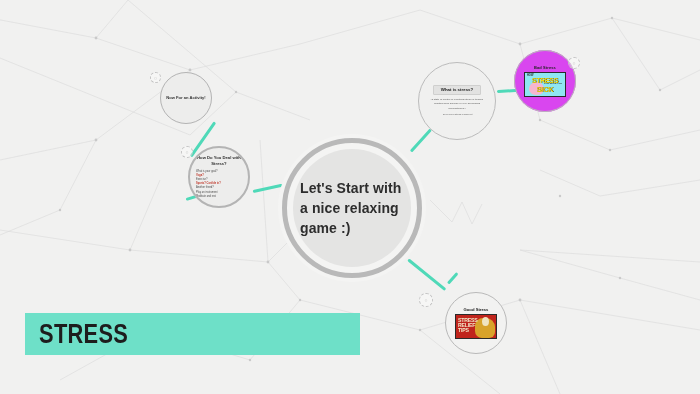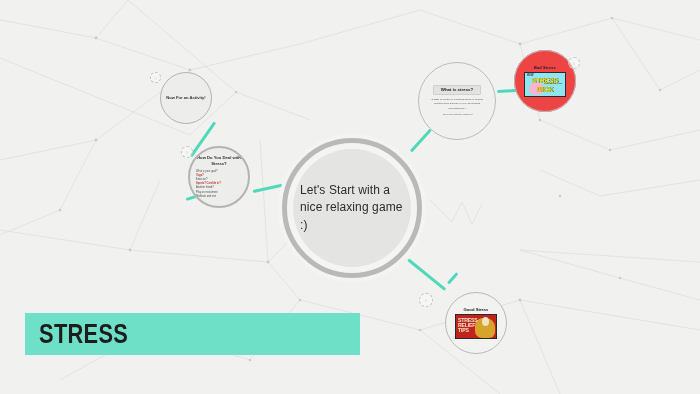--- a/index.html
+++ b/index.html
@@ -43,21 +43,21 @@
     box-sizing:border-box;position:absolute;
   }
   #hub-inner{
     left:293px;top:149px;width:118px;height:118px;
     border-radius:50%;
     background:#e4e4e3;
     position:absolute;
     display:flex;align-items:center;justify-content:center;
   }
   #hub-label{
-    font-size:12px;font-weight:normal;color:#2d2d2d;
+    font-size:14px;font-weight:bold;color:#2d2d2d;
     line-height:1.45;letter-spacing:.1px;
     width:104px;
   }
 
   
   #n-activity{left:160px;top:72px;width:52px;height:52px;}
   #n-activity .lbl{font-size:4.1px;font-weight:bold;color:#333;line-height:1.5;width:40px;}
 
   
   #n-deal{left:188px;top:146px;width:62px;height:62px;}
@@ -251,21 +251,21 @@
 
   <div class="node" id="n-what" style="background:#f0f0ef;">
     <div id="what-body">
       <div id="what-title">What is stress?</div>
       <div id="what-quote">"a state of mental or emotional strain or tension resulting from adverse or very demanding circumstances."</div>
       <div id="what-src">- Everyone's stress is different</div>
     </div>
   </div>
   <div class="node-ring ring" style="left:418px;top:62px;width:78px;height:78px;border:1.6px solid #bcbcbc;"></div>
 
-  <div class="node" id="n-bad" style="background:#ef4444;">
+  <div class="node" id="n-bad" style="background:#d946ef;">
     <div id="bad-body">
       <div id="bad-title">Bad Stress</div>
       <div class="thumb" id="bad-thumb">
         <div class="blob"></div>
         <div class="t0">HOW</div>
         <div class="t1">STRESS</div>
         <div class="t3">CAN MAKE YOU</div>
         <div class="t2">SICK</div>
       </div>
     </div>

